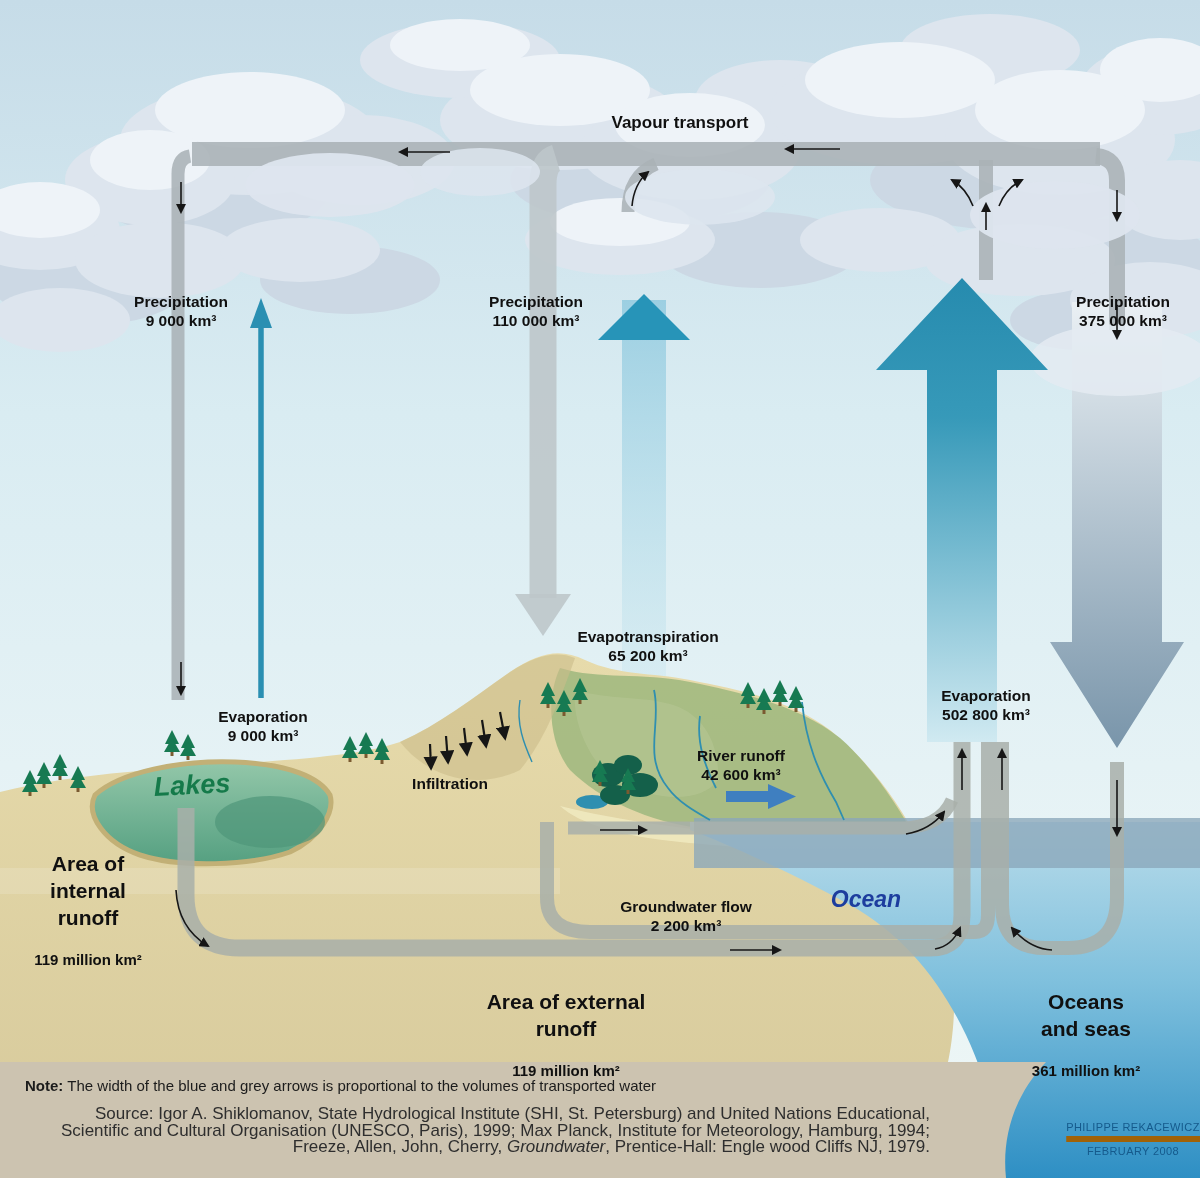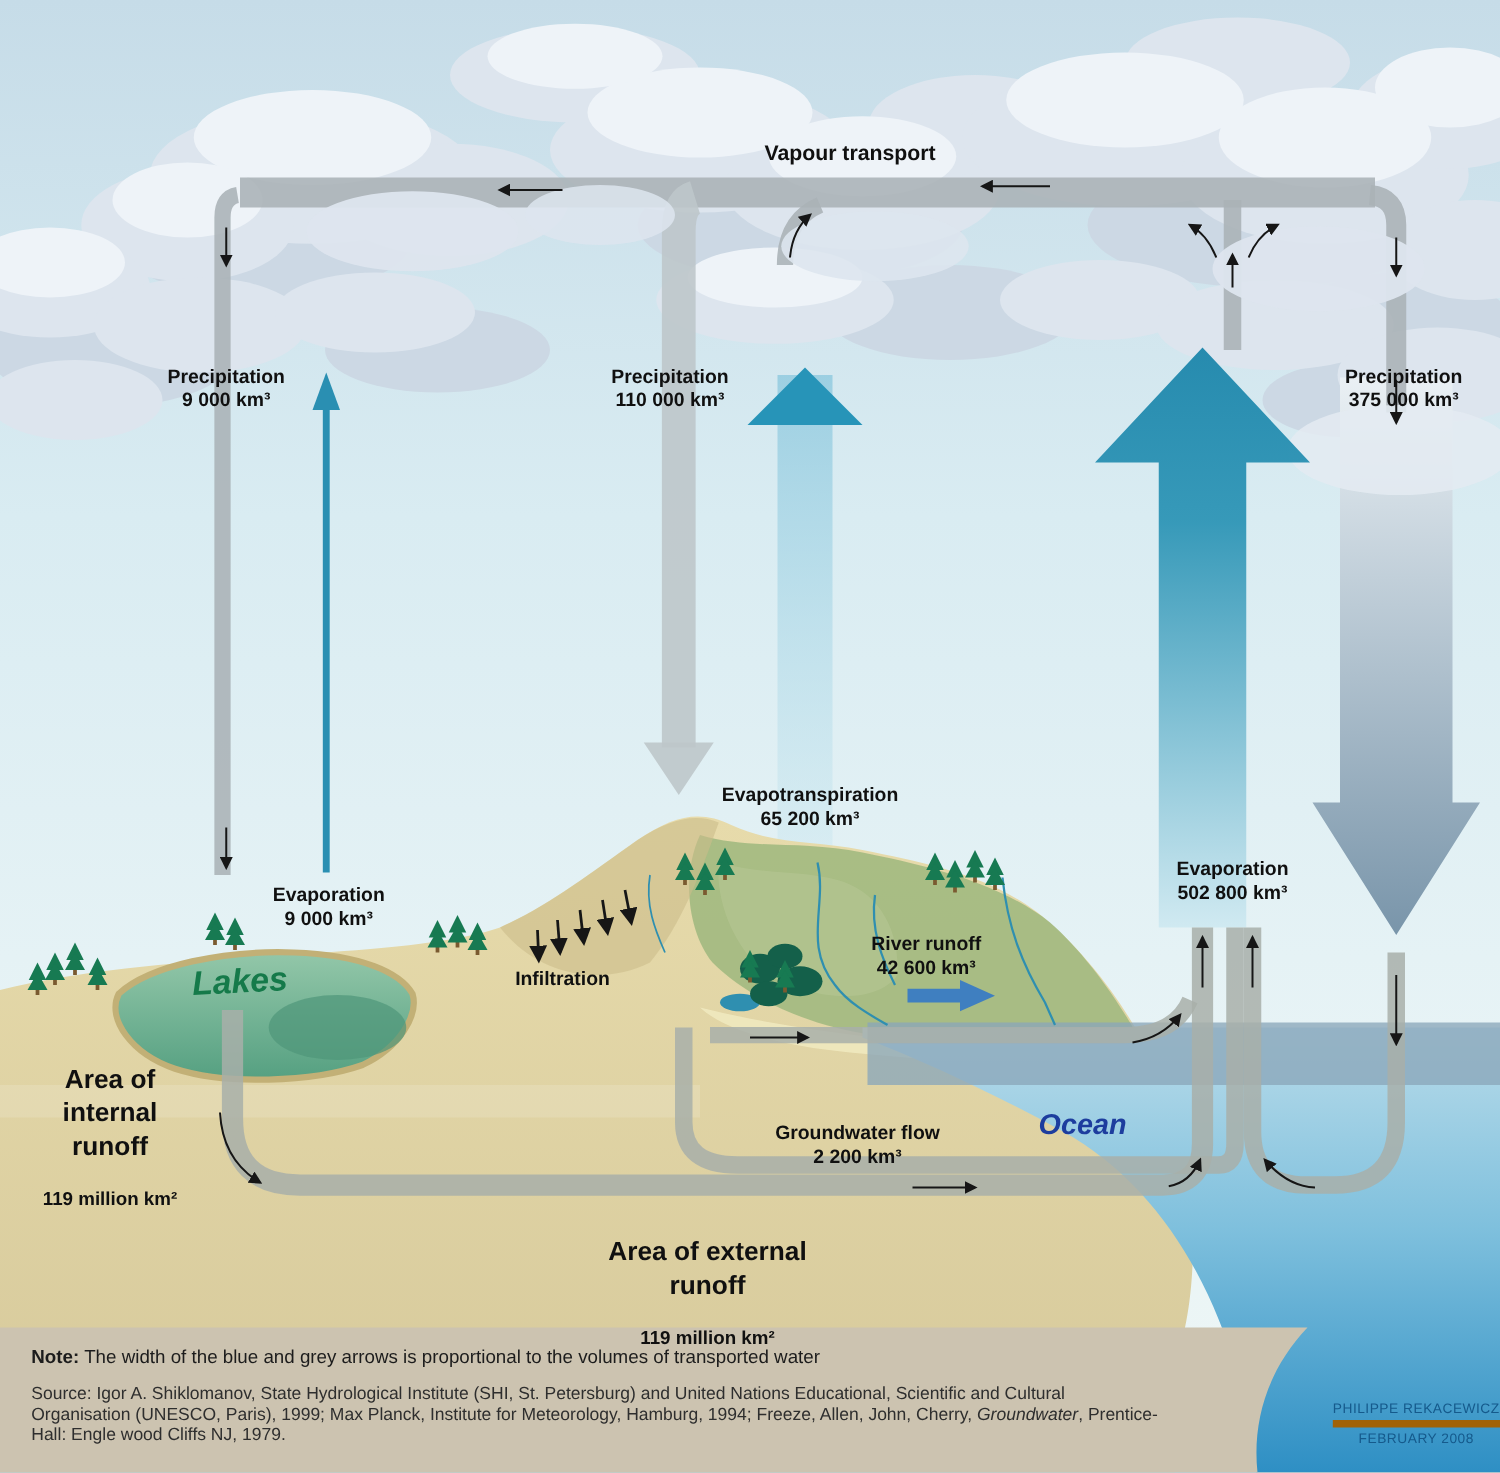--- a/index.html
+++ b/index.html
@@ -8,21 +8,21 @@
   .stage svg{position:absolute;left:0;top:0;}
   .lbl{position:absolute;transform:translateX(-50%);text-align:center;color:#101010;white-space:nowrap;}
   .b{font-weight:700;}
   .two{font-size:15.5px;font-weight:700;line-height:19px;}
   .big{font-size:21px;font-weight:700;line-height:27px;}
   .val{font-size:15px;font-weight:700;margin-top:20px;}
   .lakes{font-style:italic;font-weight:700;font-size:27px;color:#157a4a;transform:translateX(-50%) rotate(-3deg);}
   .ocean{font-style:italic;font-weight:600;font-size:23px;color:#1d3d9e;}
   .note{position:absolute;left:25px;top:1077px;font-size:15px;color:#1c1c1c;}
   .note .b{margin-right:4px;}
-  .src{position:absolute;left:25px;top:1106px;width:905px;font-size:14px;line-height:16.5px;color:#2e2e2e;}
+  .src{position:absolute;left:25px;top:1106px;width:905px;font-size:17px;line-height:16.5px;color:#2e2e2e;text-align:right;}
   .credit{position:absolute;left:1133px;top:1121px;transform:translateX(-50%);
           text-align:center;font-size:11px;letter-spacing:.4px;color:#155a8c;white-space:nowrap;}
   .credit .l1{display:block;border-bottom:6px solid #a16207;padding-bottom:3px;margin-bottom:3px;}
 </style>
 </head>
 <body>
 
 <div class="stage">
 
 <svg width="1200" height="1178" viewBox="0 0 1200 1178">
@@ -306,20 +306,25 @@
   <div class="big">runoff</div>
   <div class="val">119 million km²</div>
 </div>
 
 <div class="lbl" style="left:566px;top:988px;">
   <div class="big">Area of external</div>
   <div class="big">runoff</div>
   <div class="val">119 million km²</div>
 </div>
 
+<div class="lbl" style="left:1086px;top:988px;">
+  <div class="big">Oceans</div>
+  <div class="big">and seas</div>
+  <div class="val">361 million km²</div>
+</div>
 
 <div class="note">
   <span class="b">Note:</span><span>The width of the blue and grey arrows is proportional to the volumes of transported water</span>
 </div>
 
 <div class="src">
   <span>Source: Igor A. Shiklomanov, State Hydrological Institute (SHI, St. Petersburg) and United Nations Educational, Scientific and Cultural Organisation (UNESCO, Paris), 1999; Max Planck, Institute for Meteorology, Hamburg, 1994; Freeze, Allen, John, Cherry, </span><em>Groundwater</em><span>, Prentice-Hall: Engle wood Cliffs NJ, 1979.</span>
 </div>
 
 <div class="credit">

